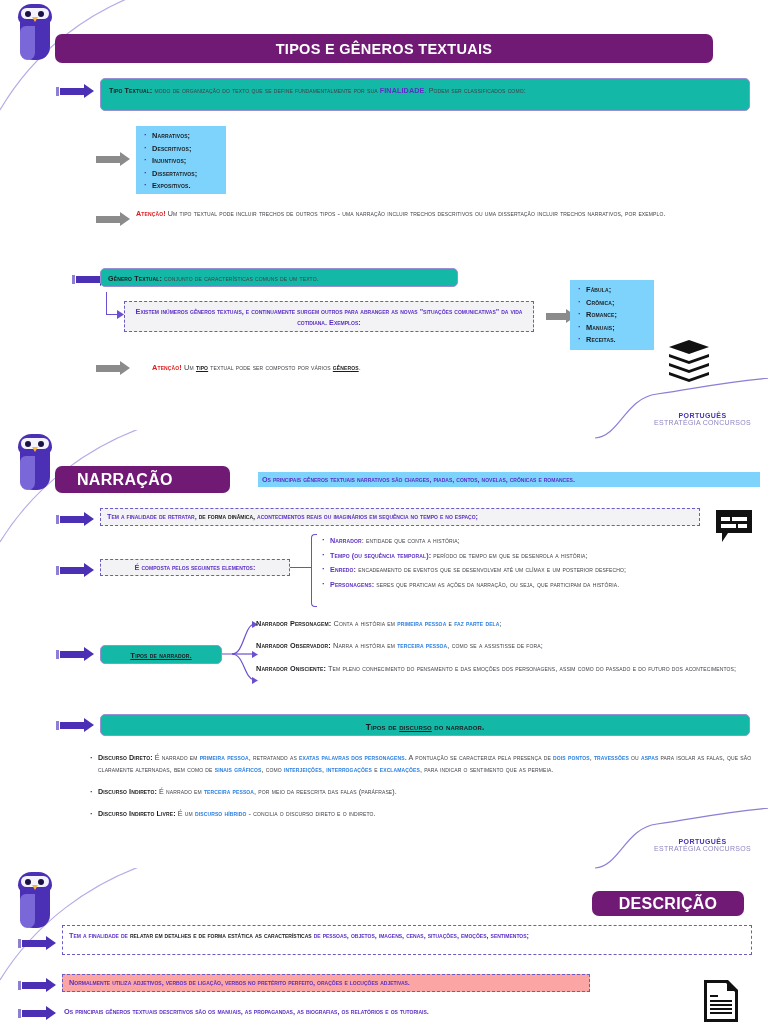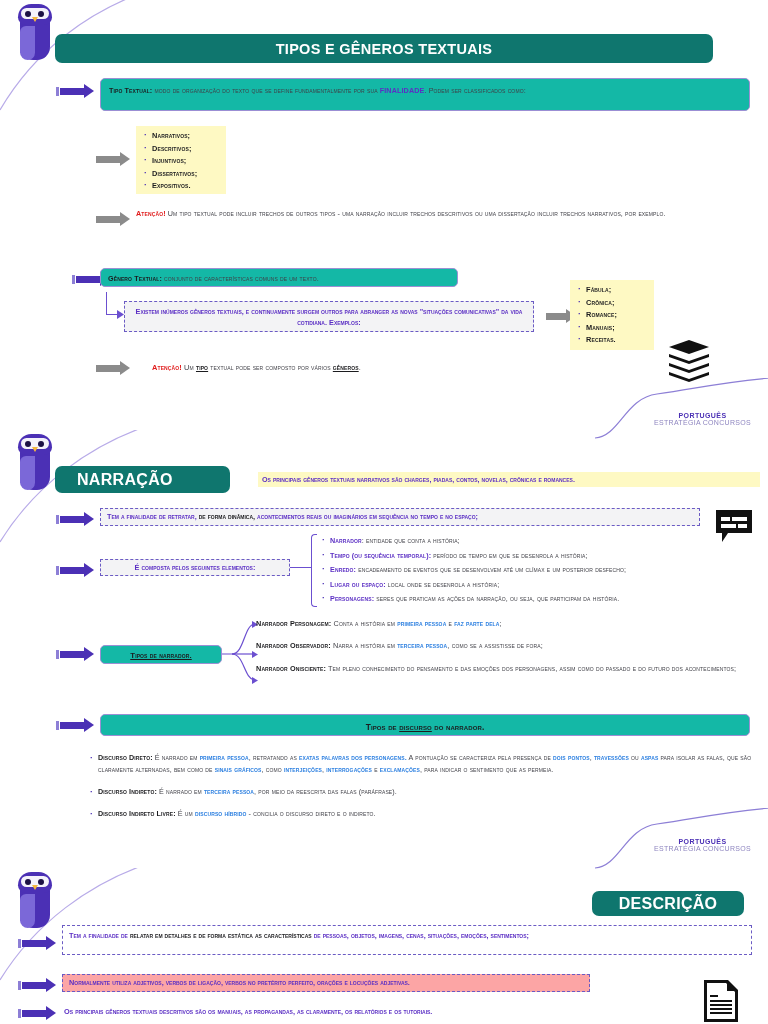--- a/index.html
+++ b/index.html
@@ -60,35 +60,35 @@
   }
   .arrow .tick { position: absolute; left: -4px; top: 3px; width: 2.5px; height: 9px; }
   .arrow.purple .shaft { background: #4b30b5; }
   .arrow.purple .head { border-left: 10px solid #4b30b5; }
   .arrow.purple .tick { background: #8d7fd6; }
   .arrow.gray .shaft { background: #8b8b8b; }
   .arrow.gray .head { border-left: 10px solid #8b8b8b; }
 
   
   .banner {
-    position: absolute; background: #0f766e; color: #fff;
+    position: absolute; background: #701a75; color: #fff;
     border-radius: 7px; display: flex; align-items: center;
     justify-content: center; font-weight: bold; letter-spacing: .3px;
   }
 
   
   .box-solid {
     position: absolute; background: #14b8a6;
     border: 1px solid #9b8fd4; border-radius: 5px;
   }
   .box-dashed {
     position: absolute; background: #f3f3f5;
     border: 1px dashed #6b5bc4;
   }
-  .box-plain { position: absolute; background: #fef9c3; }
+  .box-plain { position: absolute; background: #7dd3fc; }
   .box-none  { position: absolute; }
 
   ul.bul { list-style: none; }
   ul.bul li { position: relative; padding-left: 10px; }
   ul.bul li:before {
     content: "·"; position: absolute; left: 2px; top: -1px;
     color: #4b30b5; font-weight: bold; font-size: 9px;
   }
 
   
@@ -290,21 +290,20 @@
   </div>
 
   <div style="position:absolute;left:290px;top:567px;width:22px;height:1.2px;background:#6b4fd0;"></div>
   <div class="bracket" style="left:311px;top:534px;width:6px;height:73px;border-radius:4px 0 0 4px;"></div>
 
   <div class="box-none" style="left:320px;top:534px;width:448px;">
     <ul class="bul txt" style="font-size:7.2px;line-height:14.6px;">
       <li><span class="violet sc">Narrador</span><span class="sc">: </span><span class="sc">entidade que conta a história;</span></li>
       <li><span class="violet sc">Tempo (ou sequência temporal):</span><span class="sc"> </span><span class="sc">período de tempo em que se desenrola a história;</span></li>
       <li><span class="violet sc">Enredo:</span><span class="sc"> </span><span class="sc">encadeamento de eventos que se desenvolvem até um clímax e um posterior desfecho;</span></li>
-      <li><span class="violet sc">Lugar ou espaço:</span><span class="sc"> </span><span class="sc">local onde se desenrola a história;</span></li>
       <li><span class="violet sc">Personagens:</span><span class="sc"> </span><span class="sc">seres que praticam as ações da narração, ou seja, que participam da história.</span></li>
     </ul>
   </div>
 
   <div class="arrow purple" style="left:60px;top:647px;width:34px;height:15px;">
     <div class="tick"></div>
     <div class="shaft" style="width:24px;"></div>
     <div class="head" style="left:24px;"></div>
   </div>
   <div class="box-solid" style="left:100px;top:645px;width:122px;height:19px;padding:4px 6px;">
@@ -387,21 +386,21 @@
   <div class="box-dashed" style="left:62px;top:974px;width:528px;height:18px;padding:3px 6px;background:#fca5a5;">
     <div class="violet sc" style="font-size:7.3px;font-weight:bold;">Normalmente utiliza adjetivos, verbos de ligação, verbos no pretérito perfeito, orações e locuções adjetivas.</div>
   </div>
 
   <div class="arrow purple" style="left:22px;top:1006px;width:34px;height:15px;">
     <div class="tick"></div>
     <div class="shaft" style="width:24px;"></div>
     <div class="head" style="left:24px;"></div>
   </div>
   <div class="box-none" style="left:64px;top:1007px;width:600px;">
-    <div class="violet sc" style="font-size:7.4px;font-weight:bold;">Os principais gêneros textuais descritivos são os manuais, as propagandas, as claramente, os relatórios e os tutoriais.</div>
+    <div class="violet sc" style="font-size:7.4px;font-weight:bold;">Os principais gêneros textuais descritivos são os manuais, as propagandas, as biografias, os relatórios e os tutoriais.</div>
   </div>
 
   <svg class="docicon" style="left:700px;top:978px;width:42px;height:46px;" viewBox="0 0 42 46">
     <path d="M4 2 H28 L38 12 V44 H4 Z" fill="#111"></path>
     <path d="M7 5 H26 L35 14 V41 H7 Z" fill="#fff"></path>
     <path d="M27 4 V13 H36 Z" fill="#111"></path>
     <rect x="10" y="17" width="8" height="2" fill="#111"></rect>
     <rect x="10" y="22" width="22" height="2" fill="#111"></rect>
     <rect x="10" y="26" width="22" height="2" fill="#111"></rect>
     <rect x="10" y="30" width="22" height="2" fill="#111"></rect>

